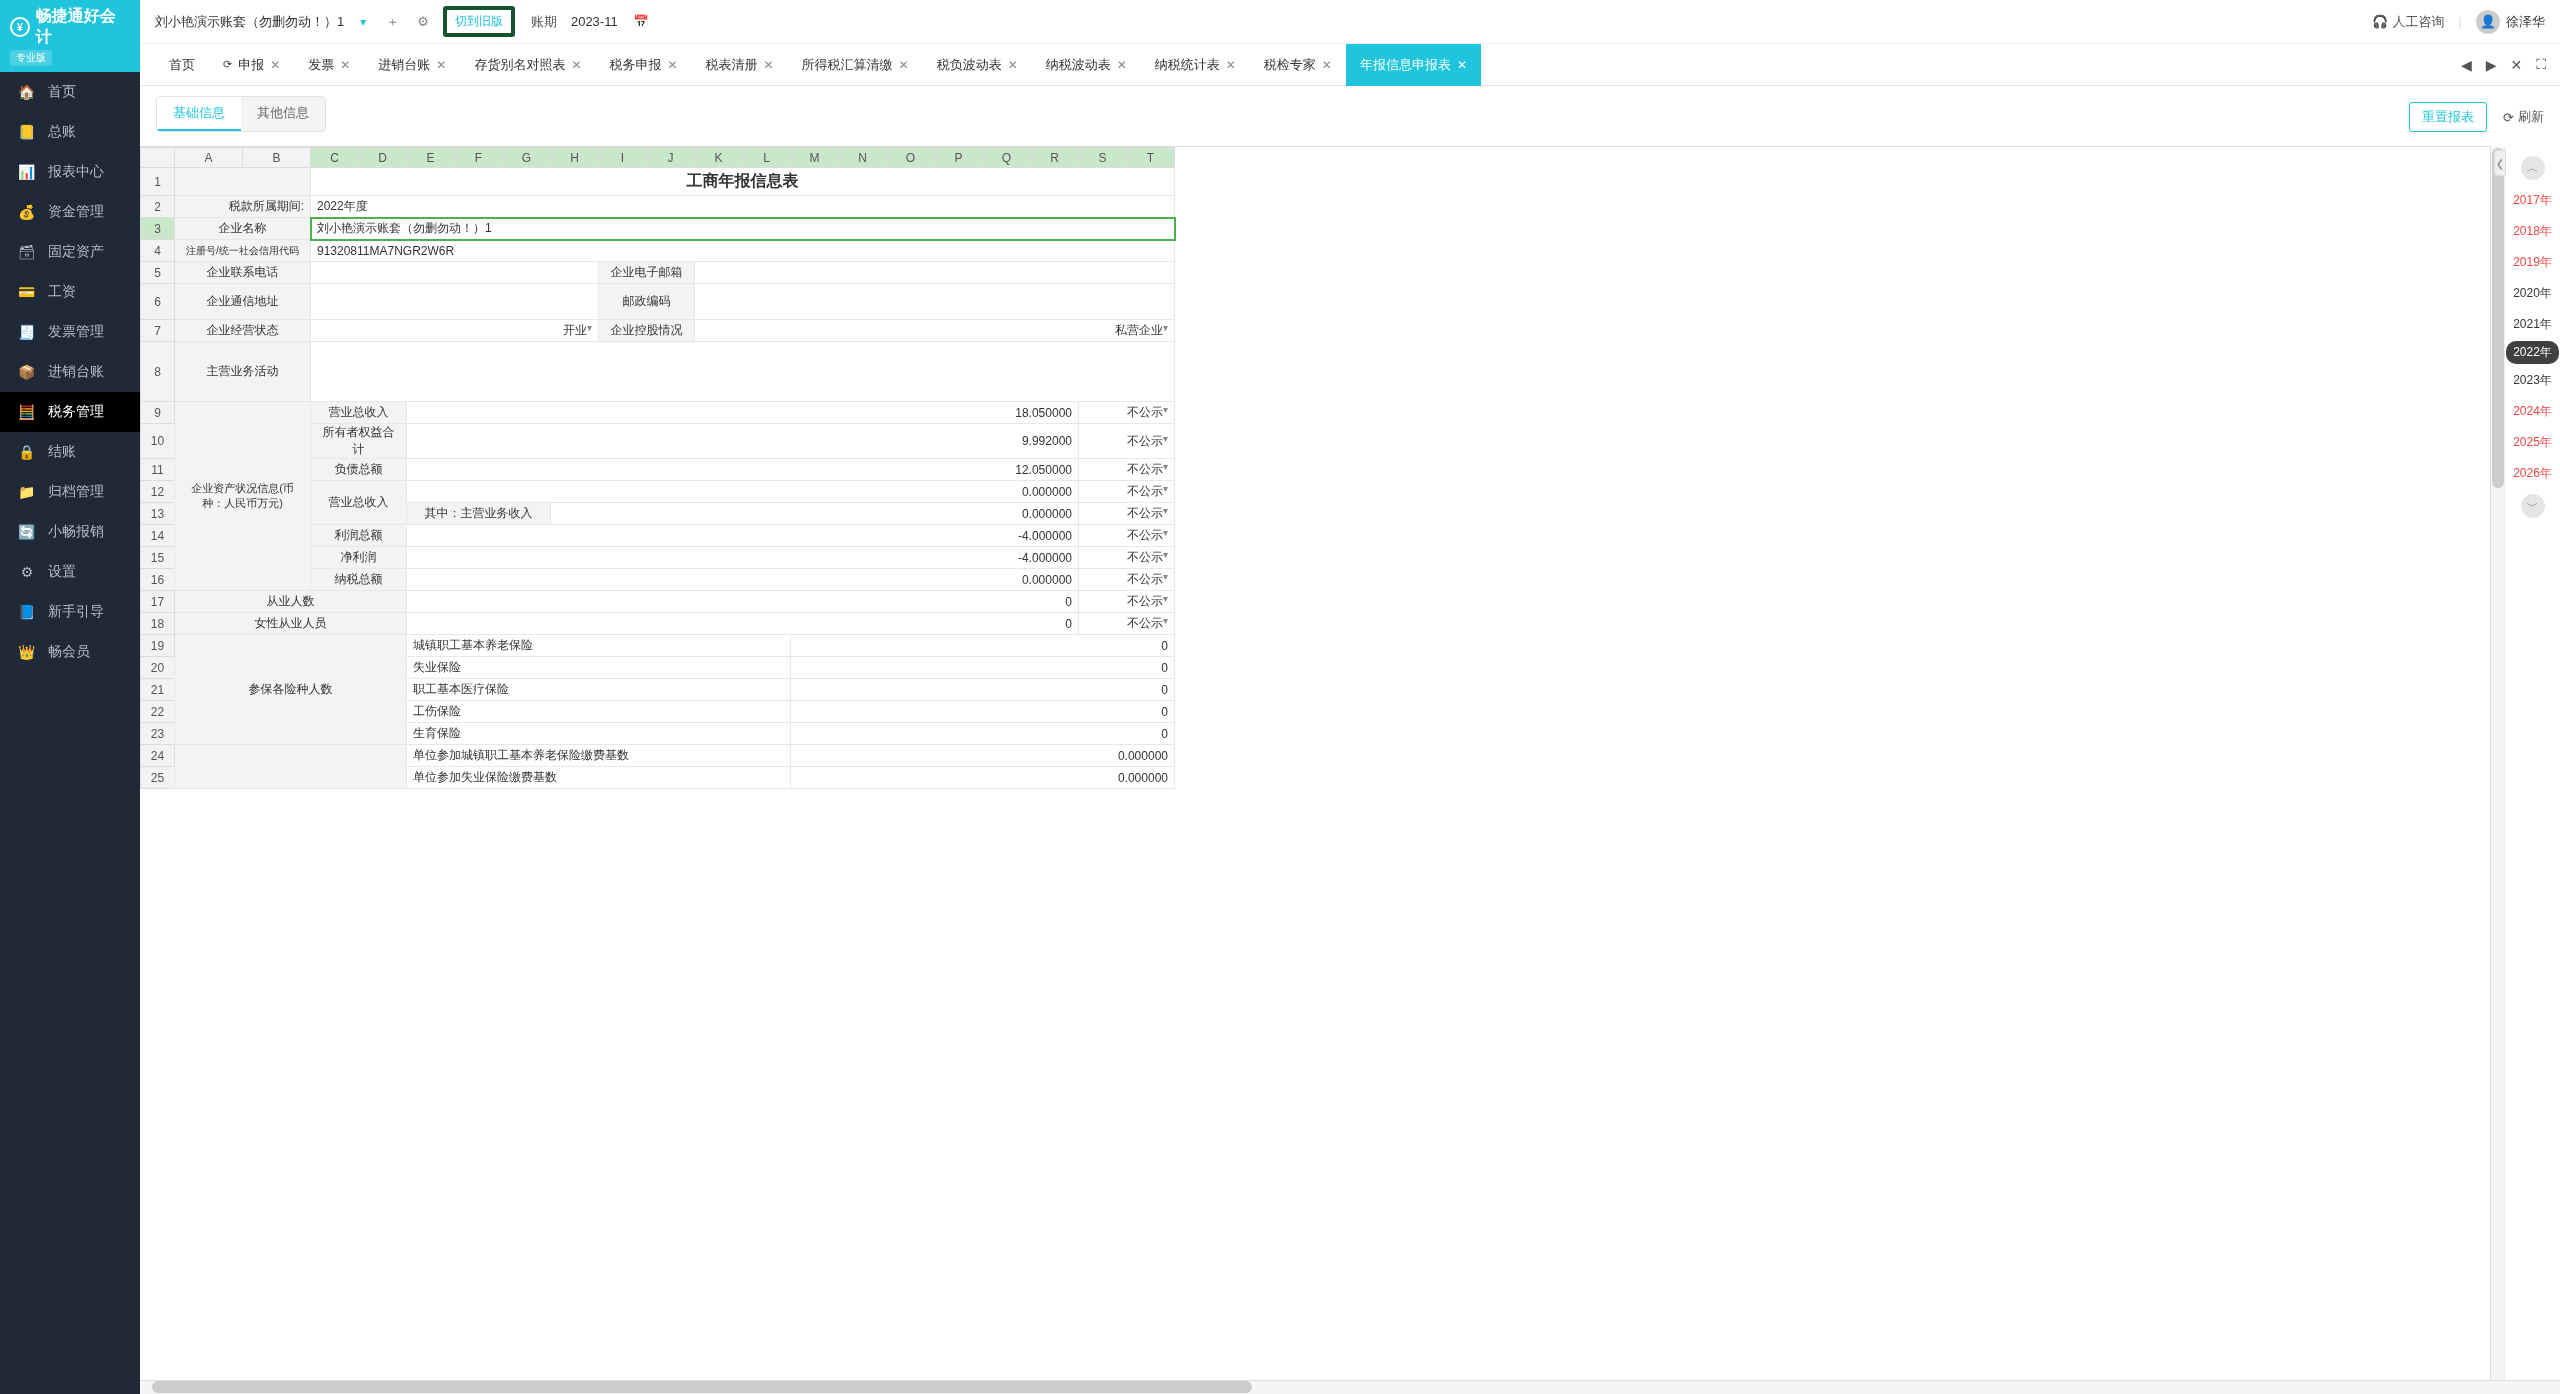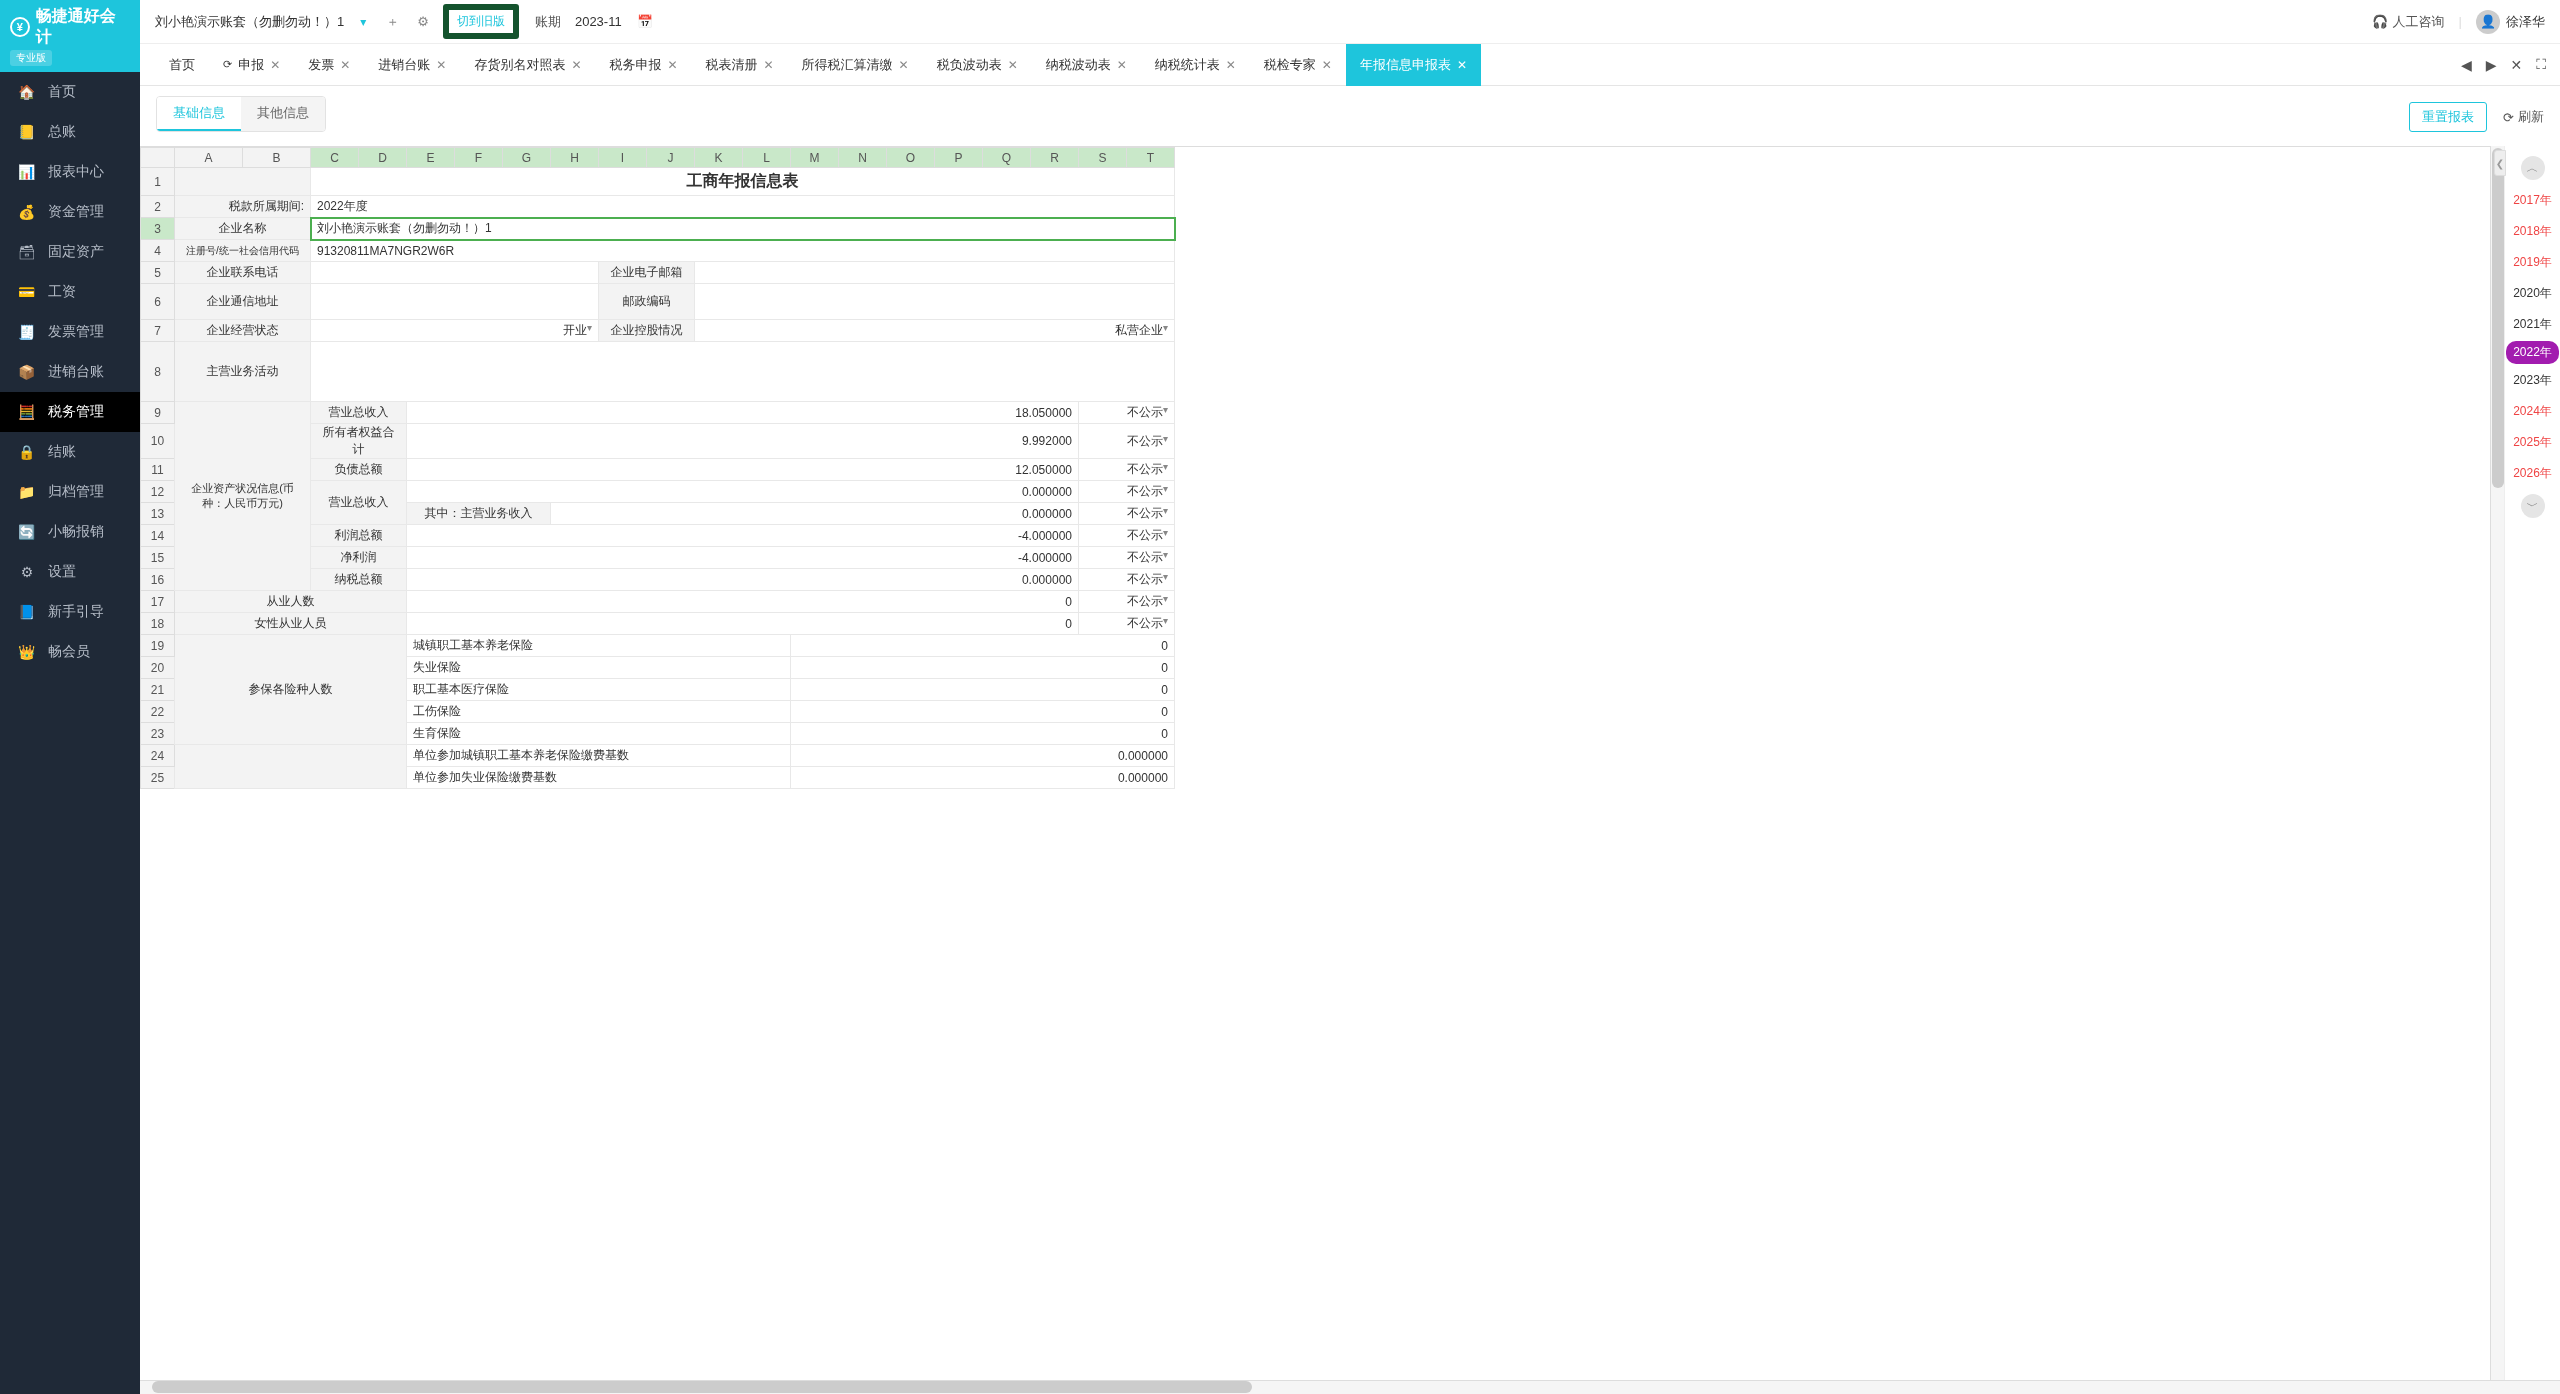--- a/index.html
+++ b/index.html
@@ -16,21 +16,21 @@
 .nav-item { display: flex; align-items: center; gap: 12px; padding: 11px 18px; cursor: pointer; font-size: 14px; color: #b5bcc7; }
 .nav-item.active { background: #000; color: #fff; }
 .nav-icon { width: 18px; height: 18px; display: inline-flex; align-items: center; justify-content: center; }
 
 
 .main { flex: 1; display: flex; flex-direction: column; min-width: 0; }
 .topbar { height: 44px; display: flex; align-items: center; padding: 0 15px; border-bottom: 1px solid #eee; gap: 10px; }
 .account-name { color: #333; font-size: 13px; }
 .dd-icon { color: #1ec5dc; font-size: 12px; margin: 0 6px; cursor: pointer; }
 .tb-icon { color: #888; cursor: pointer; padding: 0 4px; }
-.old-btn { border: 6px solid #14532d; color: #1ec5dc; background: #fff; padding: 3px 8px; border-radius: 3px; font-size: 12px; cursor: pointer; }
+.old-btn { border: 4px solid #14532d; color: #1ec5dc; background: #fff; padding: 3px 8px; border-radius: 3px; font-size: 12px; cursor: pointer; }
 .period-label { color: #555; margin-left: 6px; }
 .period-val { color: #333; margin-left: 4px; }
 .cal-icon { color: #1ec5dc; margin-left: 6px; cursor: pointer; }
 .topbar-right { margin-left: auto; display: flex; align-items: center; gap: 14px; }
 .avatar { width: 24px; height: 24px; border-radius: 50%; background: #ccc; display: inline-flex; align-items: center; justify-content: center; color: #fff; }
 
 
 .tabs-row { display: flex; align-items: center; border-bottom: 1px solid #e5e5e5; height: 42px; padding-left: 15px; }
 .tabs { display: flex; flex: 1; min-width: 0; overflow: hidden; }
 .tab { padding: 0 14px; height: 42px; display: flex; align-items: center; gap: 6px; font-size: 13px; color: #333; cursor: pointer; white-space: nowrap; }
@@ -69,21 +69,21 @@
 .vscroll-dummy { width: 14px; background: #f5f5f5; border-left: 1px solid #ddd; position: relative; }
 .vscroll-thumb { position: absolute; left: 1px; width: 12px; background: #ccc; border-radius: 6px; }
 .hscroll-bar { height: 14px; background: #f5f5f5; border-top: 1px solid #ddd; position: relative; margin-right: 0; display: flex; }
 .hscroll-thumb { position: absolute; bottom: 1px; height: 12px; background: #ccc; border-radius: 6px; }
 
 
 .year-panel { width: 56px; border-left: 1px solid #eee; background: #fff; display: flex; flex-direction: column; align-items: center; padding: 6px 0; gap: 2px; }
 .year-arrow { width: 24px; height: 24px; border-radius: 50%; background: #e5e5e5; color: #888; display: flex; align-items: center; justify-content: center; cursor: pointer; font-size: 12px; margin: 4px 0; }
 .year-item { font-size: 12px; color: #ef4444; padding: 6px 4px; cursor: pointer; border-radius: 10px; }
 .year-item.enabled { color: #333; }
-.year-item.active { background: #a21caf; color: #fff; padding: 3px 7px; }
+.year-item.active { background: #404040; color: #fff; padding: 3px 7px; }
 .year-collapse { position: absolute; left: -10px; top: 4px; width: 12px; height: 26px; background: #eee; border: 1px solid #ddd; border-radius: 3px 0 0 3px; display: flex; align-items: center; justify-content: center; font-size: 10px; color: #999; cursor: pointer; }
 .year-panel-wrap { position: relative; display: flex; }
 </style>
 </head>
 <body>
 
 <div class="app">
 
   <div class="sidebar">
     <div class="logo-area">

